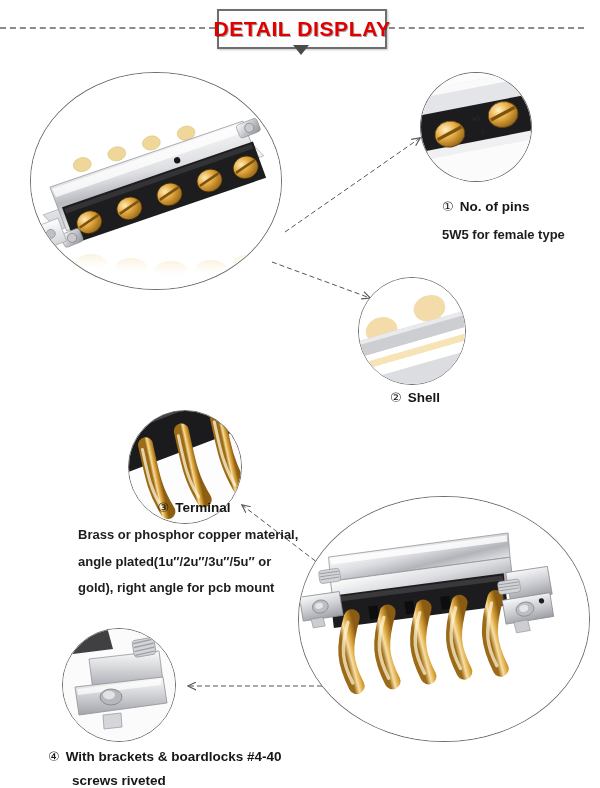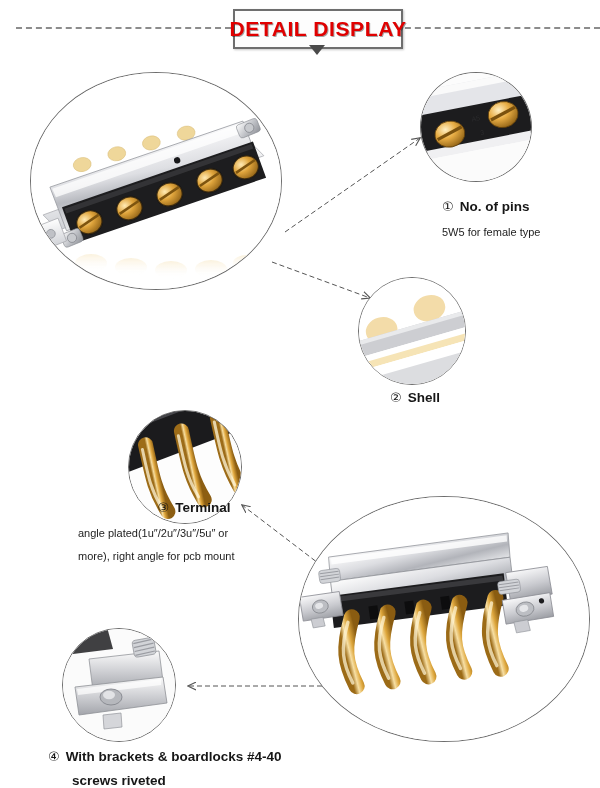--- a/index.html
+++ b/index.html
@@ -5,21 +5,21 @@
   html,body{margin:0;padding:0;}
   body{
     width:600px;height:788px;position:relative;overflow:hidden;
     background:#ffffff;
     font-family:"Liberation Sans","DejaVu Sans",sans-serif;
     color:#1a1a1a;
   }
   .stage{position:absolute;inset:0;}
 
   
-  .hdr{position:absolute;left:16px;top:4px;width:584px;height:52px;}
+  .hdr{position:absolute;left:0;top:4px;width:584px;height:52px;}
   .hdr-rule{position:absolute;top:23px;height:0;border-top:2px dashed #8c8c8c;}
   .hdr-rule.l{left:0;width:215px;}
   .hdr-rule.r{right:0;width:215px;}
   .hdr-box{
     position:absolute;left:217px;top:5px;width:166px;height:36px;
     border:2px solid #6e6e6e;background:#fdfdfd;
     box-shadow:1px 1px 2px rgba(0,0,0,.22);
     display:flex;align-items:center;justify-content:center;
   }
   .hdr-title{
@@ -29,21 +29,21 @@
   .hdr-caret{
     position:absolute;left:293px;top:41px;width:0;height:0;
     border-left:8px solid transparent;border-right:8px solid transparent;
     border-top:10px solid #4a4a4a;
   }
 
   
   .callout{position:absolute;}
   .co-head{font-size:13.5px;font-weight:700;color:#161616;white-space:nowrap;}
   .co-num{display:inline-block;margin-right:6px;font-weight:400;font-size:13px;}
-  .co-body{font-size:11px;font-weight:400;color:#1d1d1d;line-height:1.95;}
+  .co-body{font-size:13px;font-weight:700;color:#1d1d1d;line-height:1.95;}
   .co-center{text-align:center;}
 
   #co1{left:420px;top:199px;width:176px;}
   #co1 .co-head{margin:0 0 8px 22px;}
   #co1 .co-body{margin-left:22px;}
   #co2{left:250px;top:390px;width:330px;text-align:center;}
   #co2 .co-head{margin-bottom:24px;}
   #co3{left:78px;top:500px;width:232px;}
   #co3 .co-head{text-align:center;margin:0 0 7px 0;}
   #co3 .co-body{line-height:2.05;}
@@ -279,22 +279,23 @@
         </g>
       </g>
     </svg>
   </div>
 
   <div class="callout" id="co3">
     <div class="co-head">
       <span class="co-num">③</span><span>Terminal</span>
     </div>
     <div class="co-body">
+      <div>Brass or phosphor copper material,</div>
       <div>angle plated(1u″/2u″/3u″/5u″ or</div>
-      <div>more), right angle for pcb mount</div>
+      <div>gold), right angle for pcb mount</div>
     </div>
   </div>
 
   <div class="circ" id="circ-brkt">
     <svg width="112" height="112" viewBox="0 0 112 112">
       <defs>
         <linearGradient id="brkG" x1="0" y1="0" x2="0" y2="1">
           <stop offset="0" stop-color="#fbfbfb"></stop>
             <stop offset=".5" stop-color="#cfd0d4"></stop>
           <stop offset="1" stop-color="#a3a5ab"></stop>

